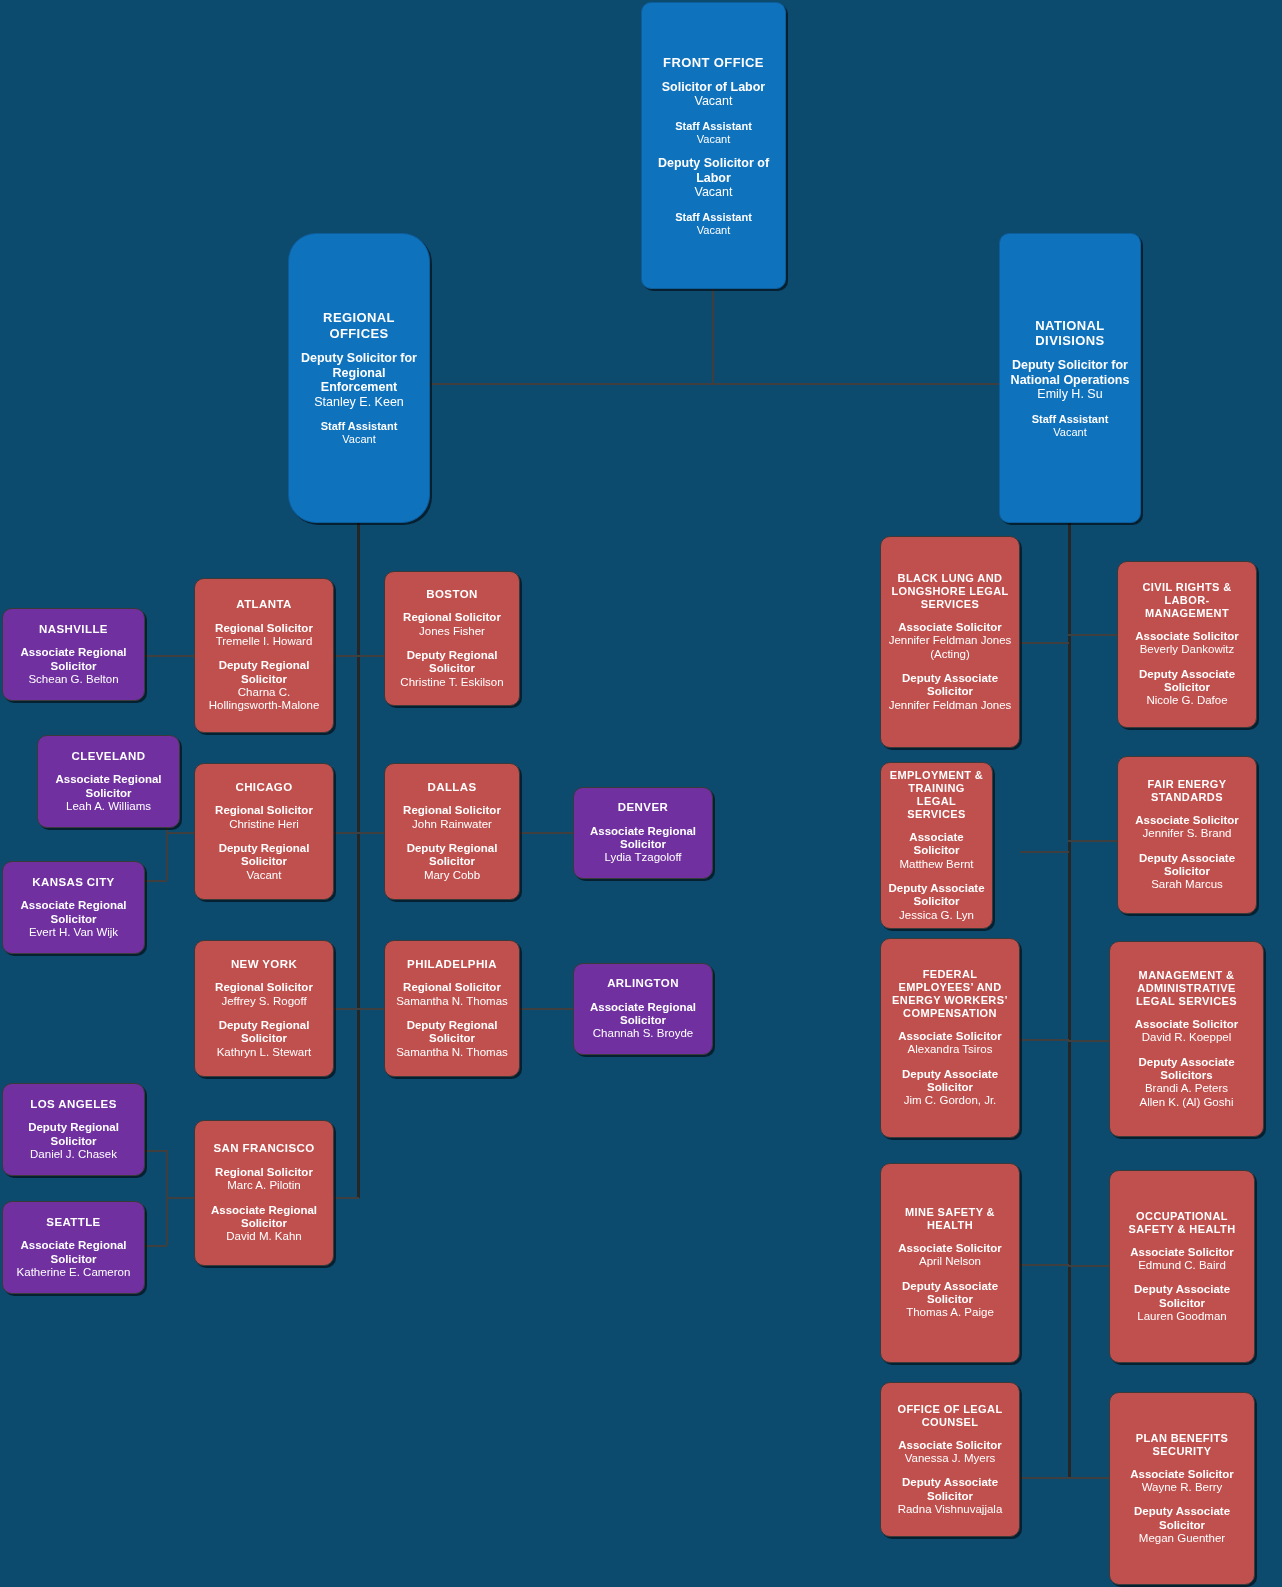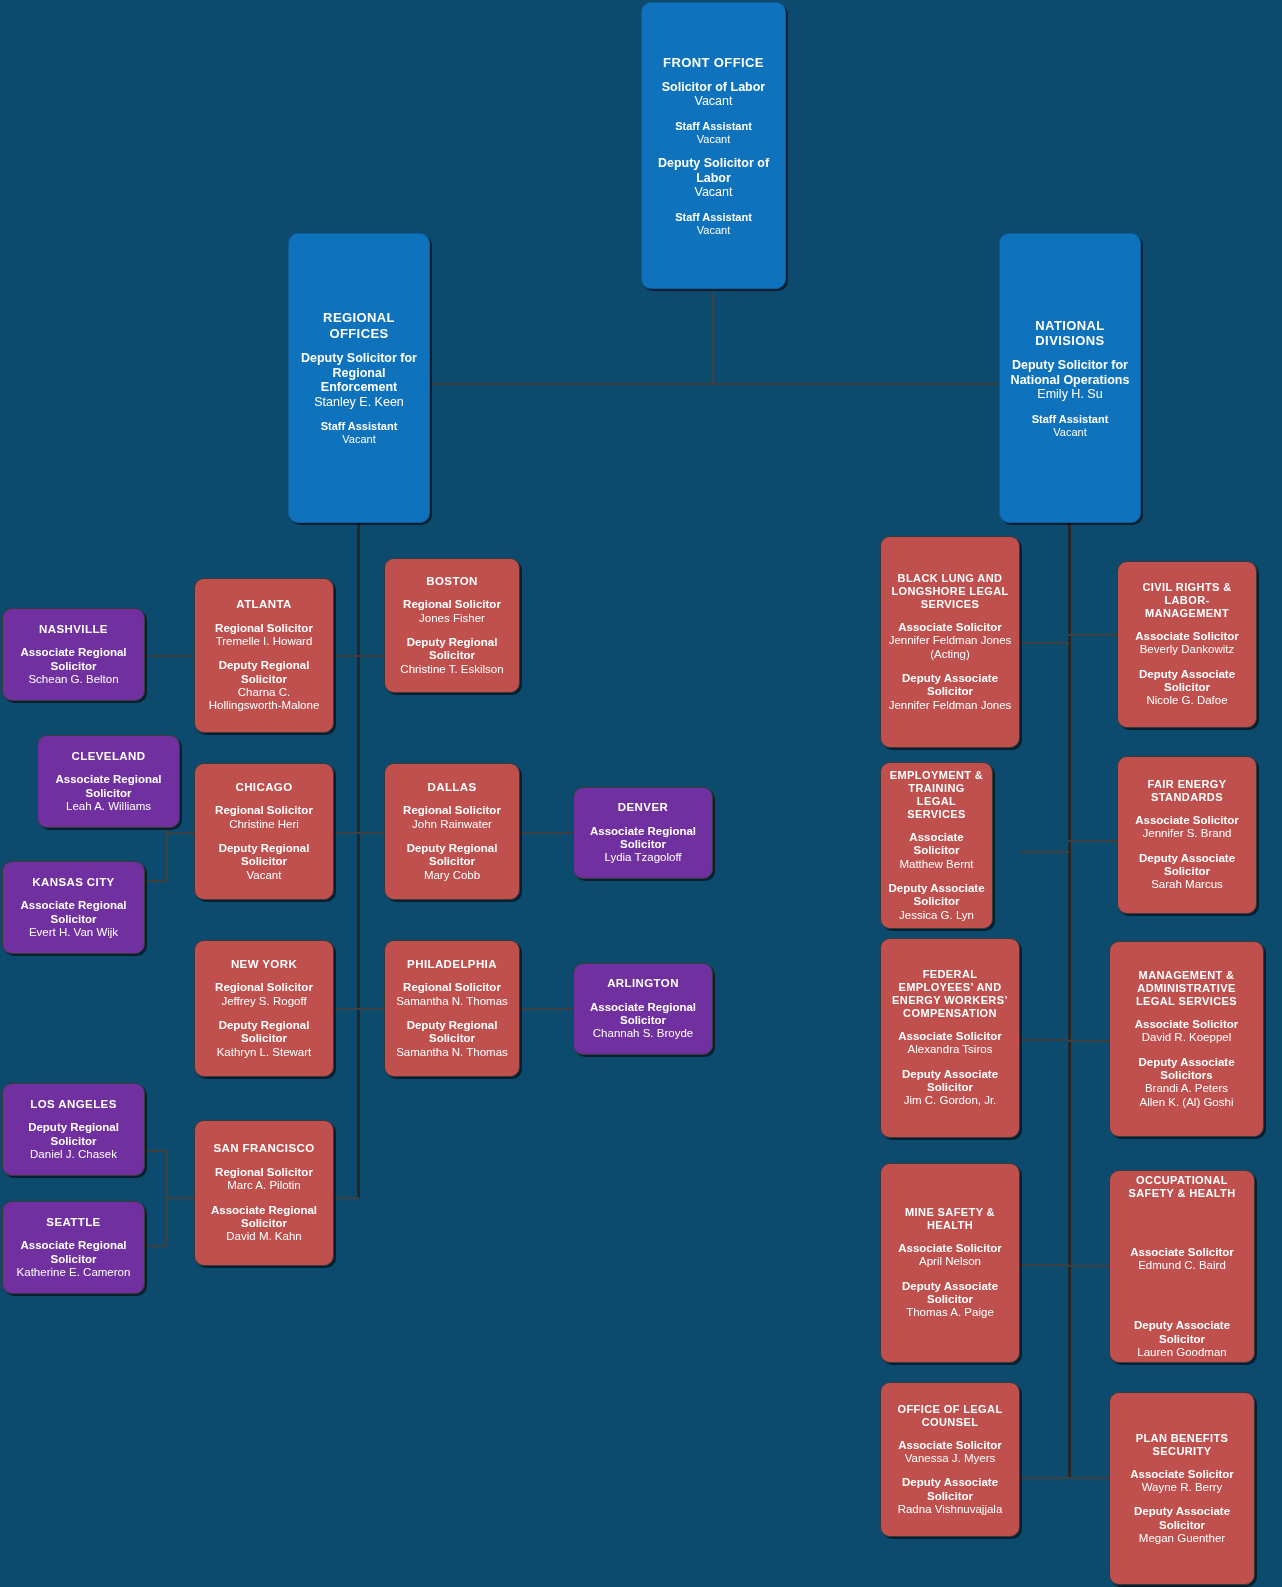--- a/index.html
+++ b/index.html
@@ -129,21 +129,21 @@
     <div class="blk">
       <div class="role fs-body-lg">Deputy Solicitor of Labor</div>
       <div class="person fs-body-lg">Vacant</div>
     </div>
     <div class="blk">
       <div class="role fs-body-sm">Staff Assistant</div>
       <div class="person fs-body-sm">Vacant</div>
     </div>
   </div>
 
-  <div class="node blue" style="left:288px; top:233px; width:142px; height:290px;">
+  <div class="node blue" style="left:288px; top:233px; width:142px; height:290px;border-radius:28px;">
     <div class="title fs-title-lg">REGIONAL OFFICES</div>
     <div class="blk first">
       <div class="role fs-body-lg">Deputy Solicitor for Regional Enforcement</div>
       <div class="person fs-body-lg">Stanley E. Keen</div>
     </div>
     <div class="blk">
       <div class="role fs-body-sm">Staff Assistant</div>
       <div class="person fs-body-sm">Vacant</div>
     </div>
   </div>
@@ -165,21 +165,21 @@
     <div class="blk first">
       <div class="role fs-body">Regional Solicitor</div>
       <div class="person fs-body">Tremelle I. Howard</div>
     </div>
     <div class="blk">
       <div class="role fs-body">Deputy Regional Solicitor</div>
       <div class="person fs-body">Charna C. Hollingsworth-Malone</div>
     </div>
   </div>
 
-  <div class="node red" style="left:384px; top:558px; width:136px; height:135px;">
+  <div class="node red" style="left:384px; top:571px; width:136px; height:135px;">
     <div class="title fs-title">BOSTON</div>
     <div class="blk first">
       <div class="role fs-body">Regional Solicitor</div>
       <div class="person fs-body">Jones Fisher</div>
     </div>
     <div class="blk">
       <div class="role fs-body">Deputy Regional Solicitor</div>
       <div class="person fs-body">Christine T. Eskilson</div>
     </div>
   </div>
@@ -391,21 +391,21 @@
       <div class="role fs-body">Associate Solicitor</div>
       <div class="person fs-body">David R. Koeppel</div>
     </div>
     <div class="blk">
       <div class="role fs-body">Deputy Associate Solicitors</div>
       <div class="person fs-body">Brandi A. Peters</div>
       <div class="person fs-body">Allen K. (Al) Goshi</div>
     </div>
   </div>
 
-  <div class="node red" style="left:1109px; top:1170px; width:146px; height:193px;gap:36px;">
+  <div class="node red" style="left:1109px; top:1170px; width:146px; height:193px;">
     <div class="title fs-title-sm">OCCUPATIONAL SAFETY &amp; HEALTH</div>
     <div class="blk first">
       <div class="role fs-body">Associate Solicitor</div>
       <div class="person fs-body">Edmund C. Baird</div>
     </div>
     <div class="blk">
       <div class="role fs-body">Deputy Associate Solicitor</div>
       <div class="person fs-body">Lauren Goodman</div>
     </div>
   </div>

